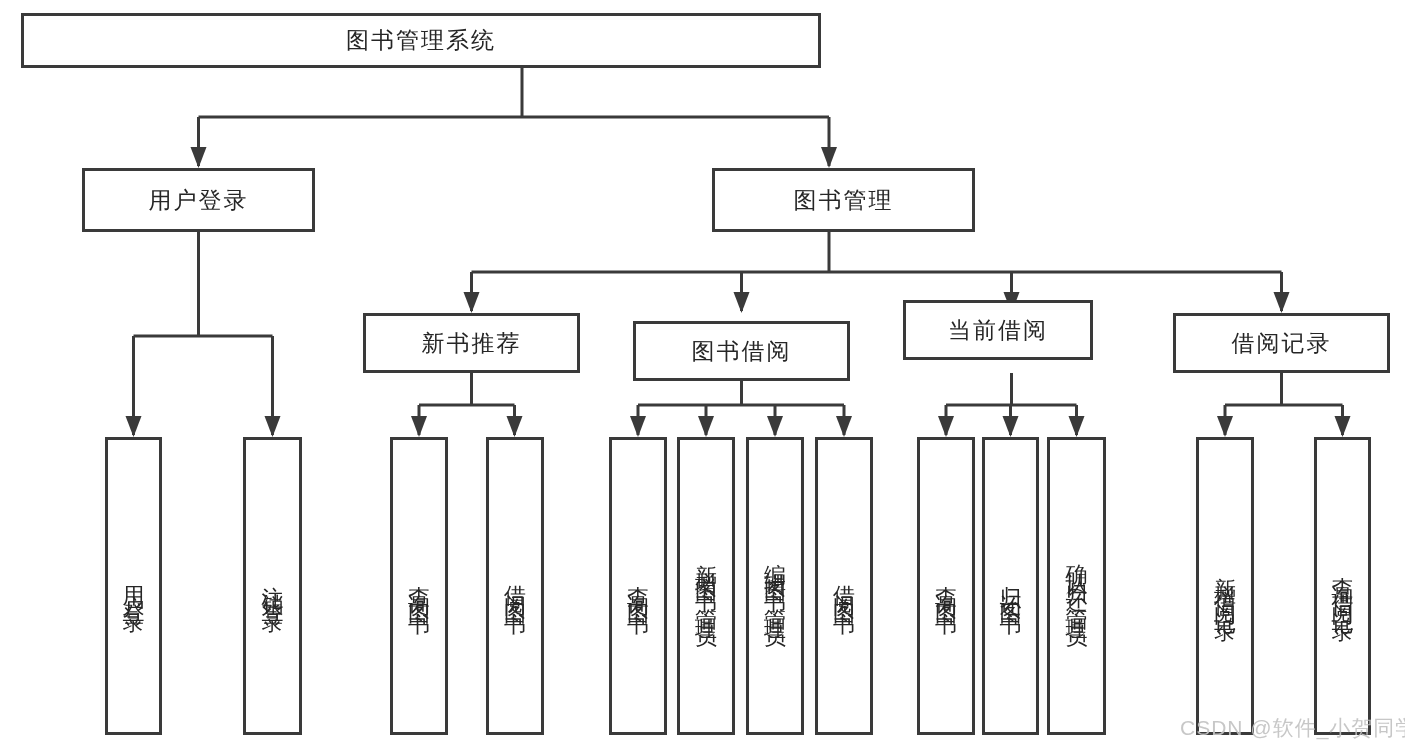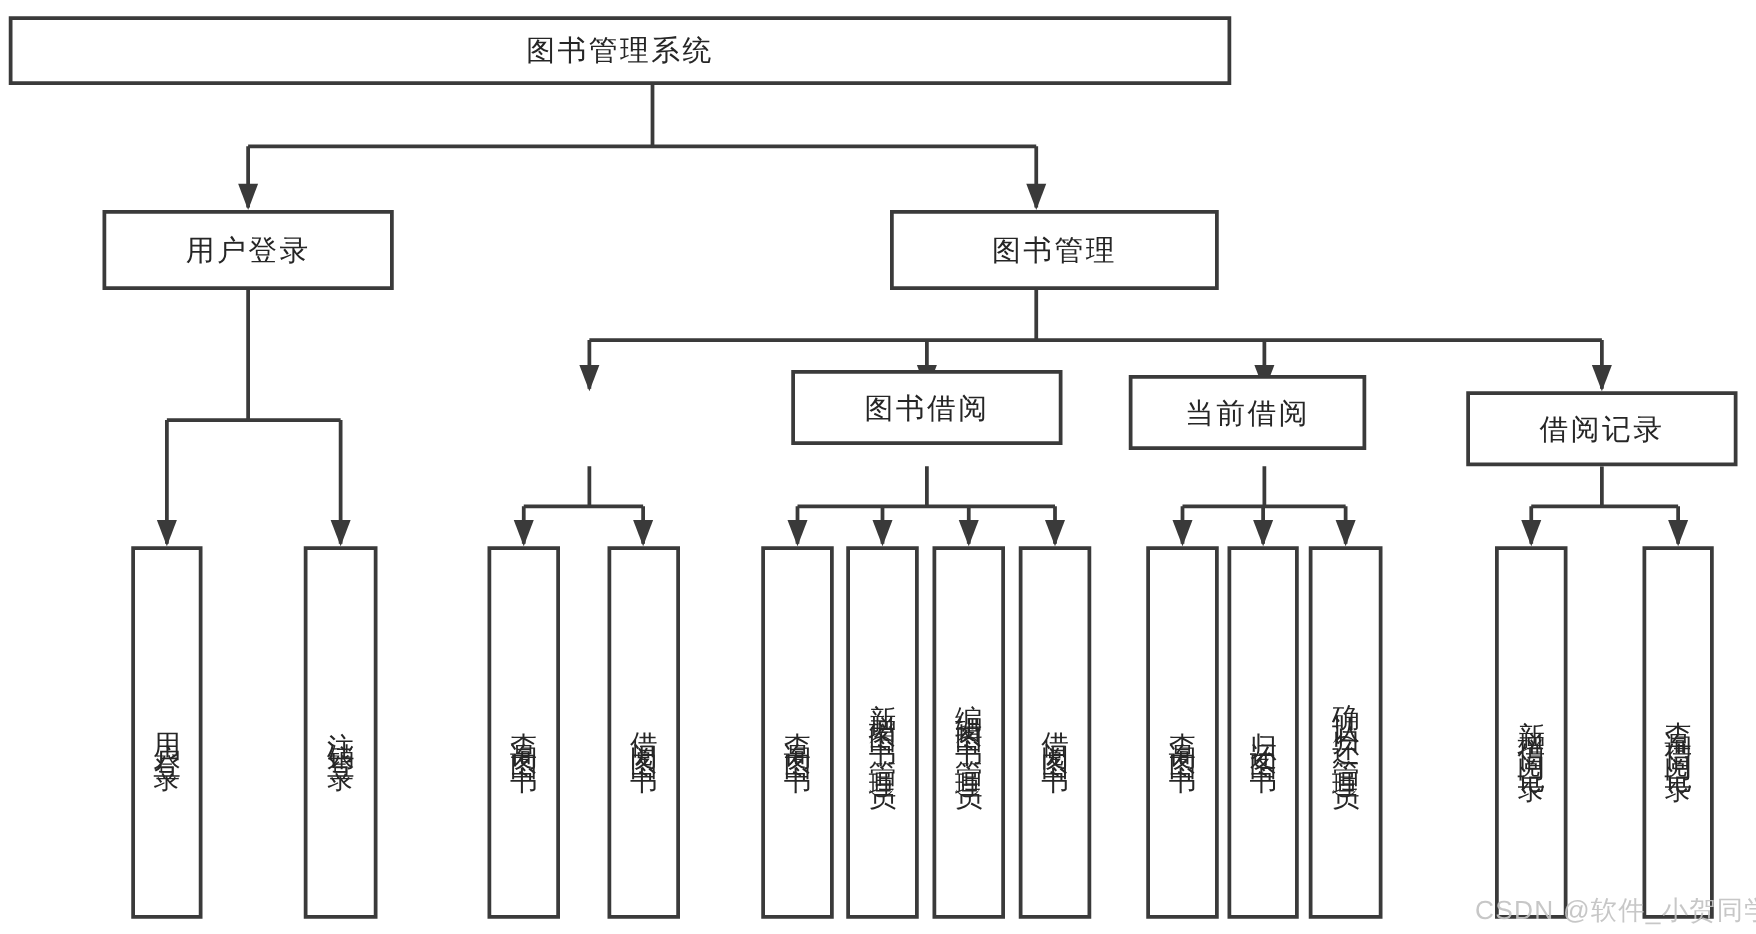--- a/index.html
+++ b/index.html
@@ -93,32 +93,35 @@
     <polygon points="836,416 852,416 844,437"></polygon>
 
     <polygon points="938,416 954,416 946,437"></polygon>
     <polygon points="1002.5,416 1018.5,416 1010.5,437"></polygon>
     <polygon points="1068.5,416 1084.5,416 1076.5,437"></polygon>
 
     <polygon points="1217,416 1233,416 1225,437"></polygon>
     <polygon points="1334.5,416 1350.5,416 1342.5,437"></polygon>
   </svg>
 
-  <div class="node hbox" style="left:7px;top:13px;width:978px;height:55px">
+  <div class="node hbox" style="left:21px;top:13px;width:800px;height:55px">
     <span class="lbl">图书管理系统</span>
   </div>
 
   <div class="node hbox" style="left:82px;top:168px;width:233px;height:64px">
     <span class="lbl">用户登录</span>
   </div>
   <div class="node hbox" style="left:712px;top:168px;width:263px;height:64px">
     <span class="lbl">图书管理</span>
   </div>
 
-  <div class="node hbox" style="left:633px;top:296px;width:217px;height:60px">
+  <div class="node hbox" style="left:363px;top:313px;width:217px;height:60px">
+    <span class="lbl">新书推荐</span>
+  </div>
+  <div class="node hbox" style="left:633px;top:321px;width:217px;height:60px">
     <span class="lbl">图书借阅</span>
   </div>
   <div class="node hbox" style="left:903px;top:300px;width:190px;height:60px">
     <span class="lbl">当前借阅</span>
   </div>
   <div class="node hbox" style="left:1173px;top:313px;width:217px;height:60px">
     <span class="lbl">借阅记录</span>
   </div>
 
   <div class="node vbox" style="left:105px;top:437px;width:57px;height:298px">

